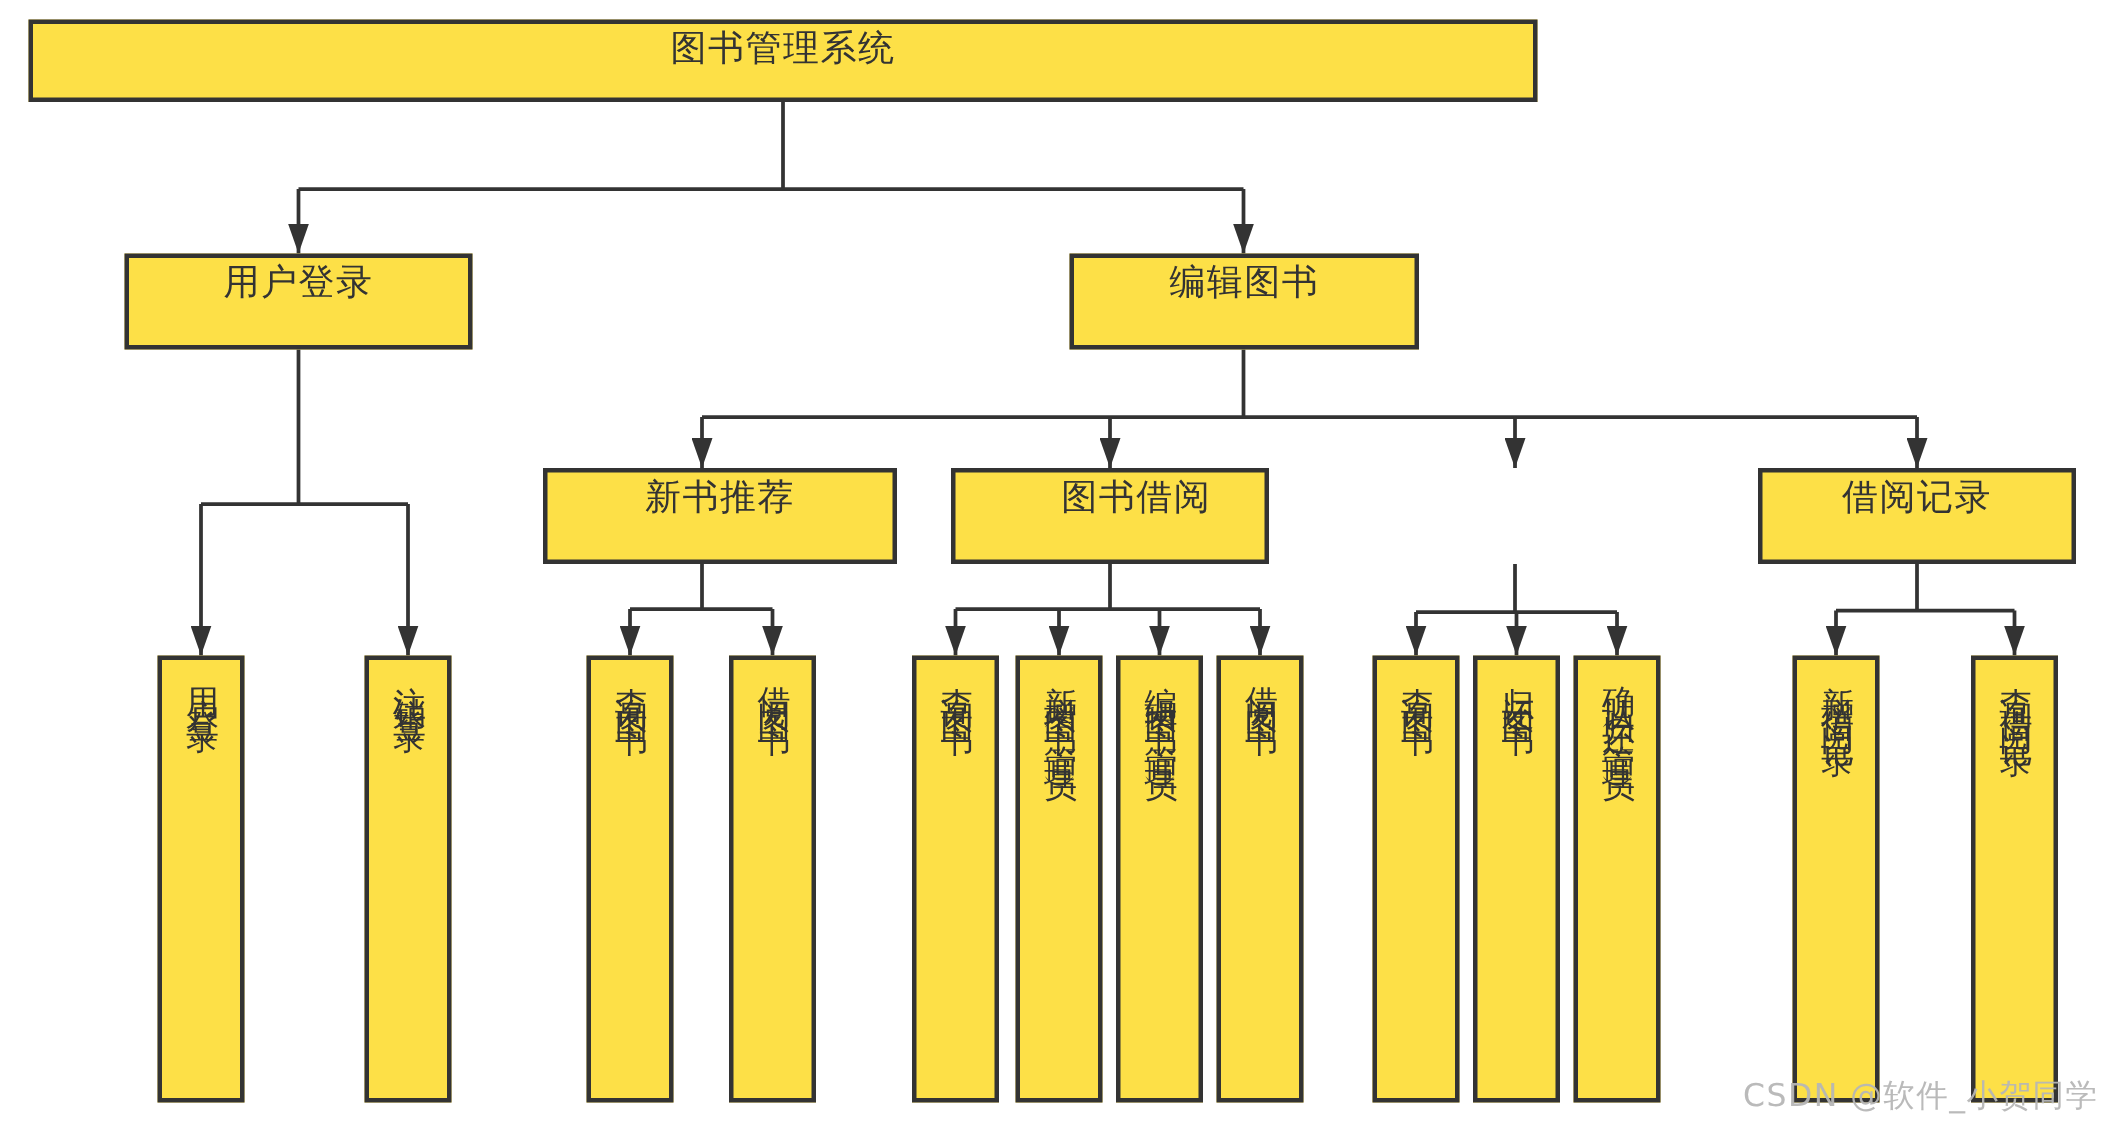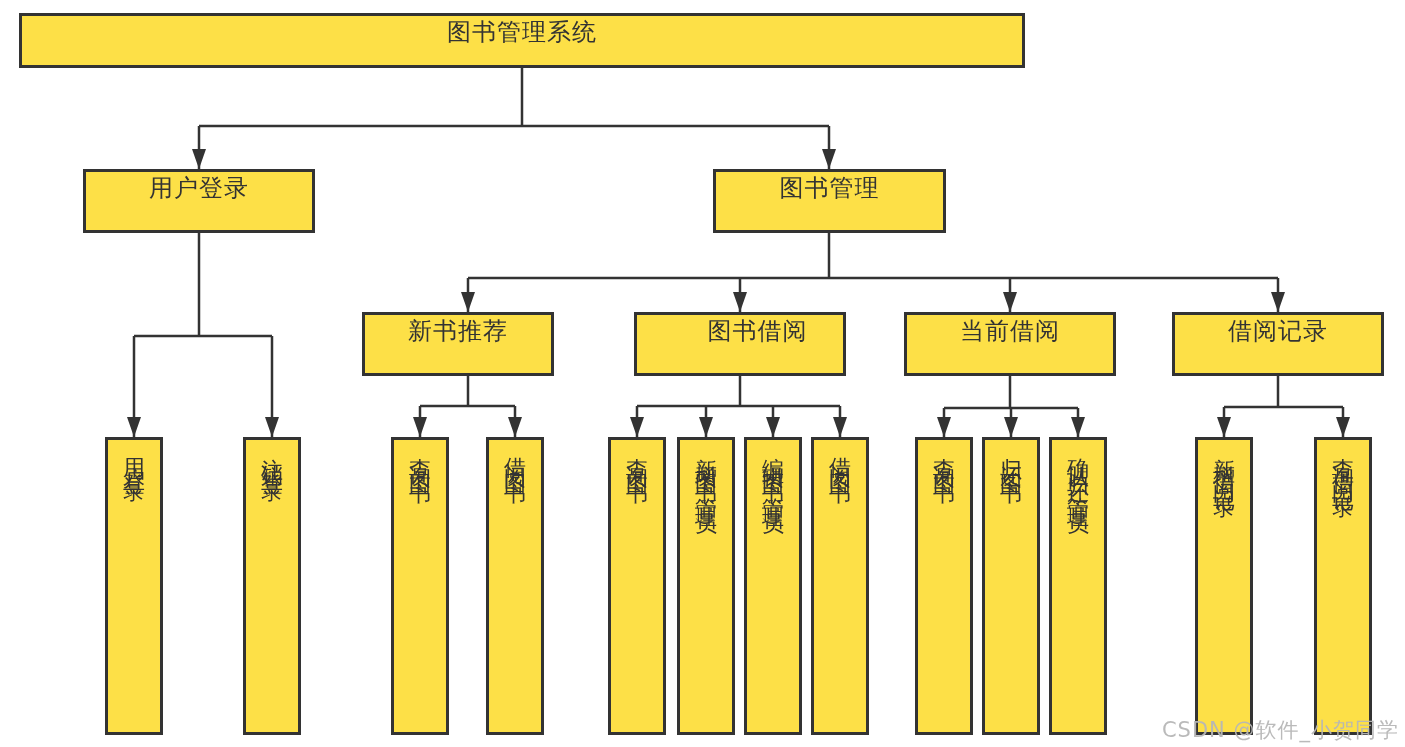--- a/index.html
+++ b/index.html
@@ -112,31 +112,28 @@
   </svg>
 
   <div class="node" style="left:19px; top:13px; width:1006px; height:55px;">
     <span>图书管理系统</span>
   </div>
 
   <div class="node" style="left:83px; top:169px; width:232px; height:64px;">
     <span>用户登录</span>
   </div>
   <div class="node" style="left:713px; top:169px; width:233px; height:64px;">
-    <span>图书管理</span>
+    <span>编辑图书</span>
   </div>
 
-  <div class="node" style="left:362px; top:312px; width:192px; height:64px;">
+  <div class="node" style="left:362px; top:312px; width:236px; height:64px;">
     <span>新书推荐</span>
   </div>
   <div class="node" style="left:634px; top:312px; width:212px; height:64px;padding-left:35px;">
     <span>图书借阅</span>
-  </div>
-  <div class="node" style="left:904px; top:312px; width:212px; height:64px;">
-    <span>当前借阅</span>
   </div>
   <div class="node" style="left:1172px; top:312px; width:212px; height:64px;">
     <span>借阅记录</span>
   </div>
 
   <div class="node leaf" style="left:105px; top:437px; width:58px; height:298px;">
     <span class="v">用户登录</span>
   </div>
   <div class="node leaf" style="left:243px; top:437px; width:58px; height:298px;">
     <span class="v">注销登录</span>

